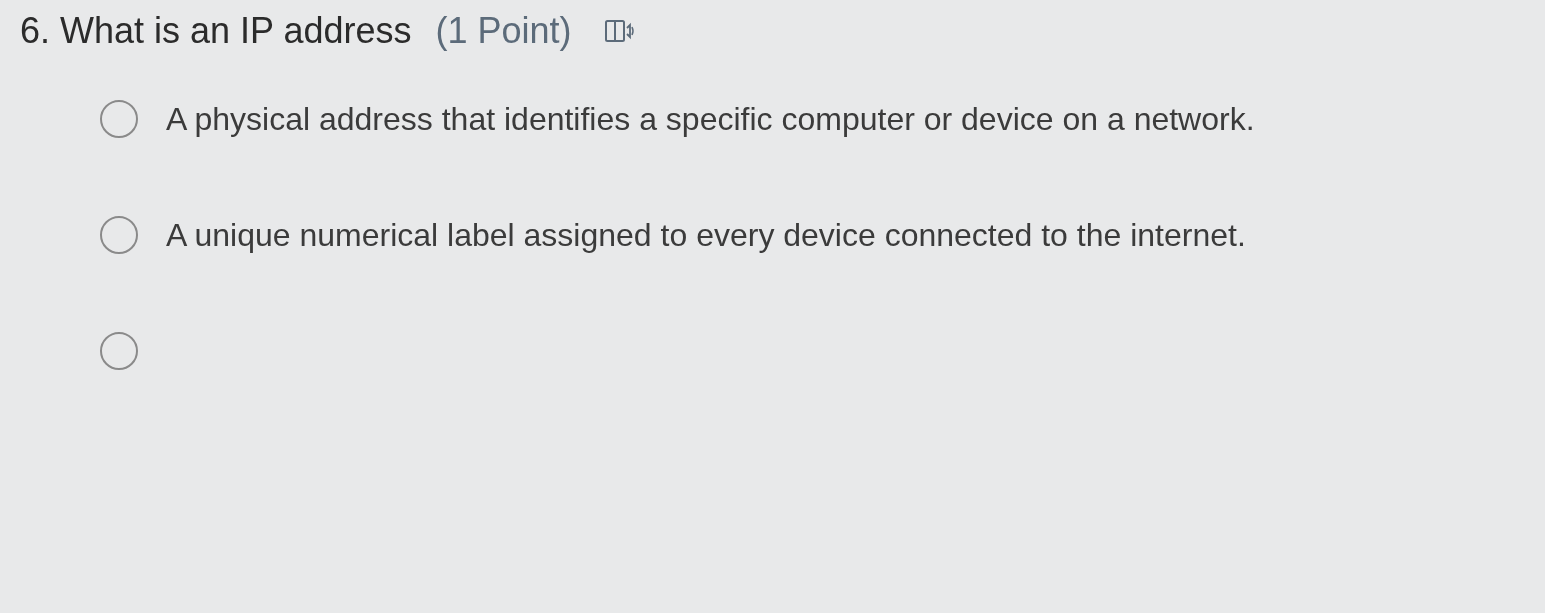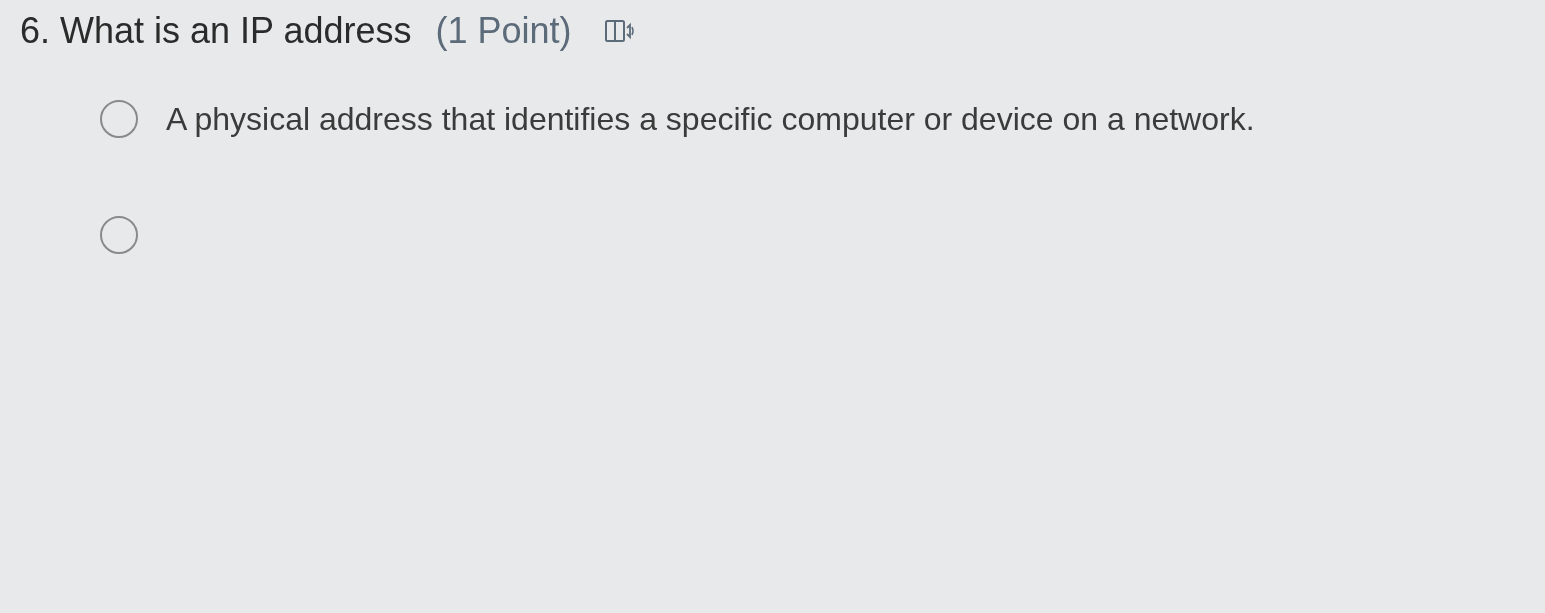--- a/index.html
+++ b/index.html
@@ -82,14 +82,18 @@
   </span>
 </div>
 
 <div class="options-container">
   <div class="option-row">
     <div class="radio-circle"></div>
     <span class="option-text">A physical address that identifies a specific computer or device on a network.</span>
   </div>
   <div class="option-row">
     <div class="radio-circle"></div>
+    <span class="option-text">A unique numerical label assigned to every device connected to the internet.</span>
+  </div>
+  <div class="option-row">
+    <div class="radio-circle"></div>
   </div>
 </div>
 
 </body></html>

